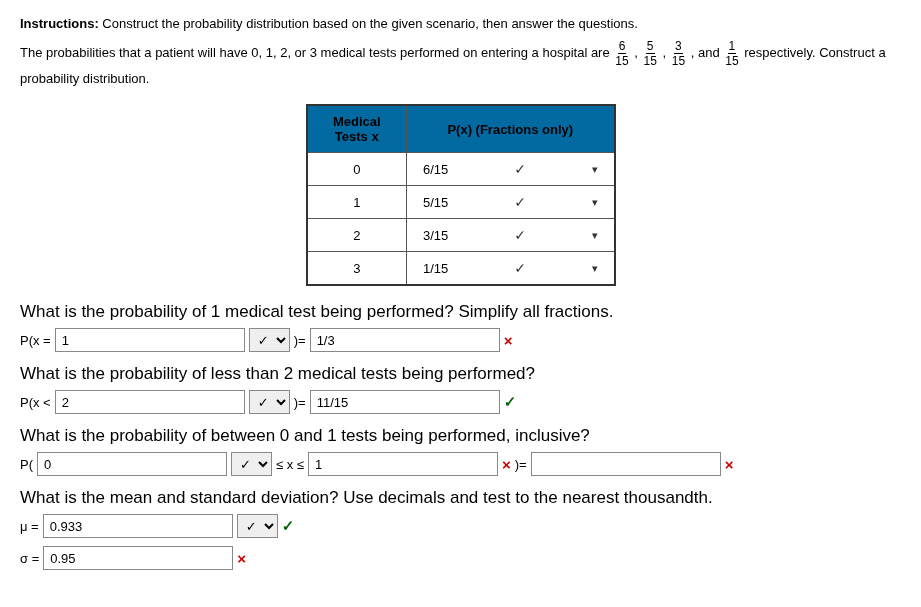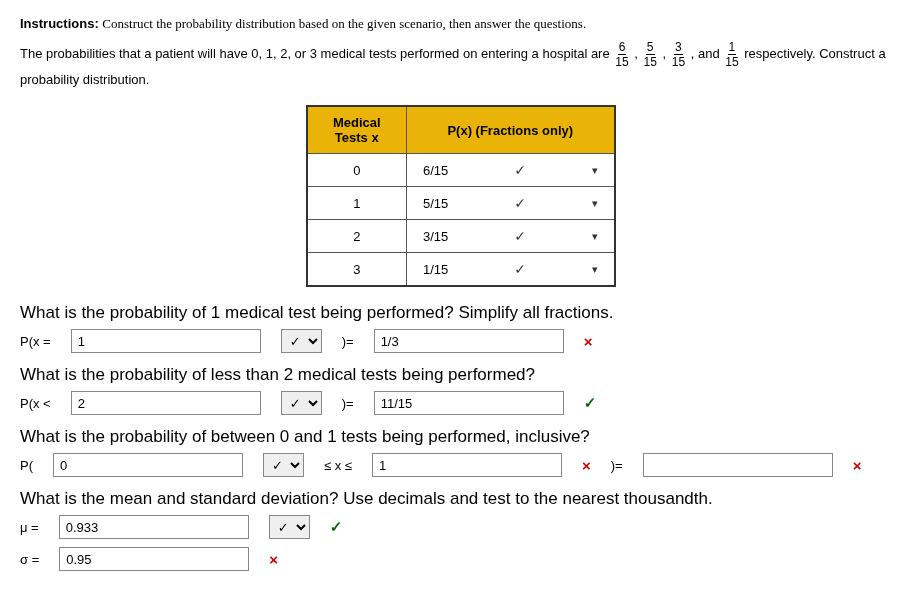--- a/index.html
+++ b/index.html
@@ -48,21 +48,21 @@
       border-collapse: collapse;
       border: 2px solid #333;
     }
     .prob-table th, .prob-table td {
       border: 1px solid #555;
       padding: 8px 16px;
       text-align: center;
       font-size: 13px;
     }
     .prob-table th {
-      background: #eab308;
+      background: #0369a1;
       font-weight: bold;
     }
     .prob-table td.x-col {
       width: 100px;
     }
     .prob-table td.px-col {
       width: 208px;
     }
     .cell-content {
       display: flex;
@@ -82,21 +82,21 @@
     .question-section {
       margin-bottom: 12px;
     }
     .question-text {
       font-size: 17px;
       margin-bottom: 6px;
     }
     .answer-row {
       display: flex;
       align-items: center;
-      gap: 20px;
+      gap: 4px;
       flex-wrap: wrap;
     }
     .input-box {
       border: 1px solid #888;
       padding: 3px 6px;
       font-size: 13px;
       min-width: 60px;
       height: 24px;
     }
     .input-box-wide {
@@ -131,21 +131,21 @@
     }
     .answer-label {
       font-size: 13px;
     }
   </style>
 </head>
 <body>
 
 <div class="instructions">
   <span>Instructions:</span>
-  <span style="font-weight: normal; font-family: Liberation Serif, serif;">Construct the probability distribution based on the given scenario, then answer the questions.</span>
+  <span style="font-weight: normal;">Construct the probability distribution based on the given scenario, then answer the questions.</span>
 </div>
 
 <div class="intro-text">
   <span>The probabilities that a patient will have 0, 1, 2, or 3 medical tests performed on entering a hospital are</span>
   <span>
     <span class="fraction">
       <span class="num">6</span>
       <span class="den">15</span>
     </span>
   </span>,

